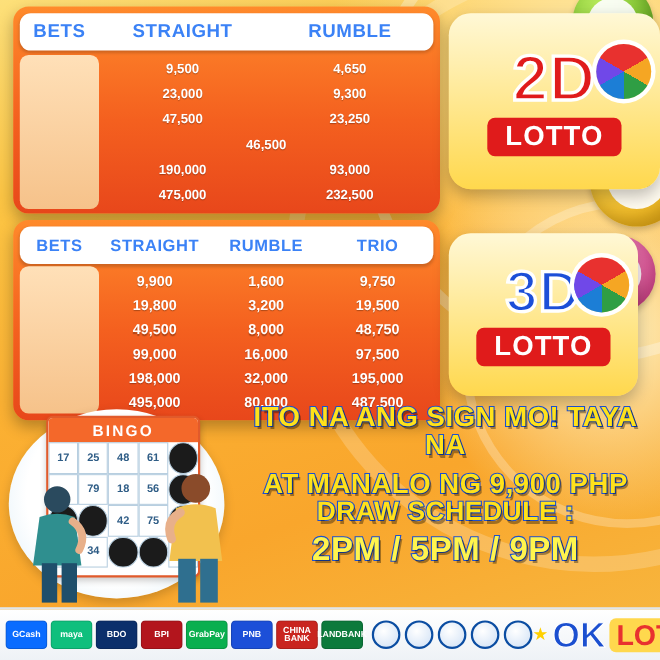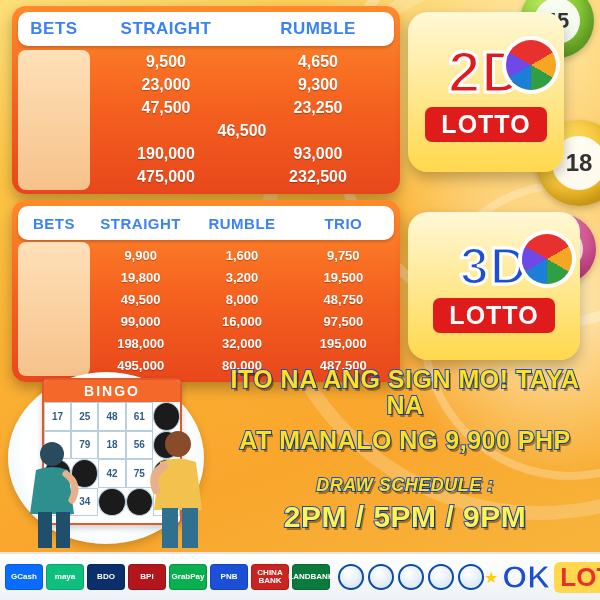--- a/index.html
+++ b/index.html
@@ -70,21 +70,21 @@
     letter-spacing: 0.5px;
   }
   #table3d .thead span { font-size: 15px; }
   .thead span.betcol { flex: 0 0 72px; }
 
   .tbody { display: block; }
   .trow { display: flex; align-items: center; height: 23px; }
   #table3d .trow { height: 22px; }
   .trow .cell {
     flex: 1; text-align: center;
-    font-weight: bold; font-size: 16px; color: #ffffff;
+    font-weight: bold; font-size: 12px; color: #ffffff;
     text-shadow: 0 1px 1px rgba(0,0,0,0.3);
   }
   #table3d .trow .cell { font-size: 13px; }
   .trow .betcell {
     flex: 0 0 72px; text-align: center;
     font-weight: bold; font-size: 14px; color: #3a2a18;
   }
   .betstrip {
     position: absolute; left: 6px; width: 72px;
     background: linear-gradient(180deg, #ffe0b8, #f6c28a);
@@ -95,21 +95,21 @@
 
   
   .logo-card {
     position: absolute;
     background: linear-gradient(180deg, #fff8d6, #ffd84d);
     border-radius: 20px;
     box-shadow: 0 6px 14px rgba(0,0,0,0.25);
     display: flex; flex-direction: column;
     align-items: center; justify-content: center;
   }
-  #logo2d { left: 408px; top: 12px; width: 156px; height: 160px; }
+  #logo2d { left: 408px; top: 12px; width: 192px; height: 160px; }
   #logo3d { left: 408px; top: 212px; width: 172px; height: 148px; }
   .logo-big {
     font-size: 54px; font-weight: bold; line-height: 1;
     -webkit-text-stroke: 3px #ffffff;
     letter-spacing: 1px;
   }
   #logo2d .logo-big { color: #e01b1b; font-size: 58px; }
   #logo3d .logo-big { color: #1c4fd8; font-size: 52px; }
   .logo-sub {
     margin-top: 6px; padding: 3px 16px; border-radius: 7px;
@@ -134,21 +134,21 @@
   .promo-line {
     font-weight: bold; color: #ffe11a;
     -webkit-text-stroke: 2px #1b4fd0;
     paint-order: stroke fill;
     text-shadow: 2px 3px 0 rgba(0,0,0,0.35);
     letter-spacing: 0.5px;
     line-height: 1.05;
   }
   #promo-1 { font-size: 25px; }
   #promo-2 { font-size: 25px; margin-top: 8px; }
-  #promo-3 { font-size: 18px; margin-top: 23px; font-style: italic; }
+  #promo-3 { font-size: 24px; margin-top: 0; }
   #promo-4 { font-size: 30px; margin-top: 6px; color: #fff44d; }
 
   
   #bingo-art {
     position: absolute; left: 6px; top: 366px; width: 214px; height: 186px;
   }
   #bingo-circle {
     position: absolute; left: 2px; top: 6px; width: 196px; height: 172px;
     background: radial-gradient(circle at 50% 45%, #ffffff 60%, #d9ecf7 100%);
     border-radius: 50%;

